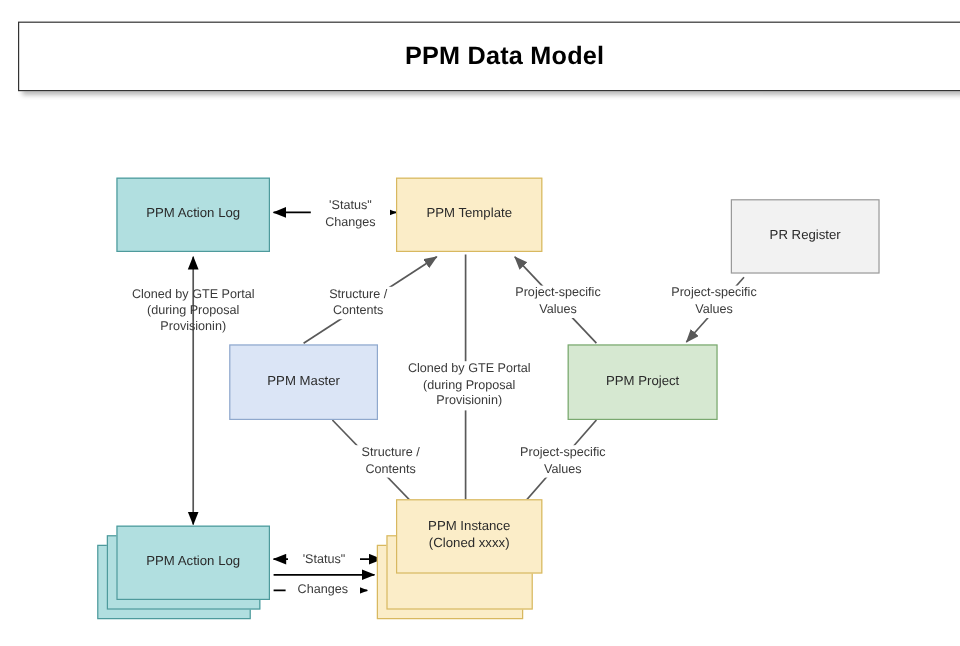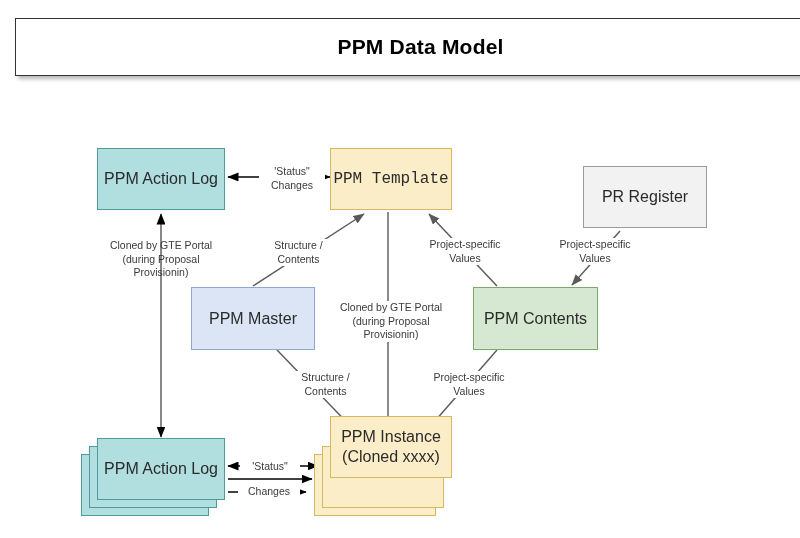--- a/index.html
+++ b/index.html
@@ -56,33 +56,33 @@
   }
 
   
   .node {
     position: absolute;
     box-sizing: border-box;
     display: flex;
     flex-direction: column;
     align-items: center;
     justify-content: center;
-    font-size: 16px;
+    font-size: 11px;
     color: #2b2b2b;
     line-height: 1.25;
     text-align: center;
     z-index: 5;
   }
   .node .node-line { display: block; }
 
   .teal   { background: #b1dfe0; border: 1px solid #4e9a9c; }
   .cream  { background: #fbedc8; border: 1px solid #d8b860; }
   .blue   { background: #dbe5f6; border: 1px solid #8fa8cd; }
   .green  { background: #d6e8d1; border: 1px solid #7aa86f; }
-  .grey   { background: #f2f2f2; border: 1px solid #9a9a9a; }
+  .grey   { background: #f2f2f2; border: 1px solid #9a9a9a; margin-left: 26px; }
 
   
   .stack-copy {
     position: absolute;
     box-sizing: border-box;
     z-index: 3;
   }
 
   
   .edge-label {
@@ -165,34 +165,34 @@
   <div class="stack-copy teal" style="left:81px; top:454px; width:128px; height:62px;"></div>
   <div class="stack-copy teal" style="left:89px; top:446px; width:128px; height:62px;"></div>
 
   <div class="stack-copy cream" style="left:314px; top:454px; width:122px; height:62px;"></div>
   <div class="stack-copy cream" style="left:322px; top:446px; width:122px; height:62px;"></div>
 
   <div class="node teal" style="left:97px; top:148px; width:128px; height:62px;">
     <span class="node-line">PPM Action Log</span>
   </div>
 
-  <div class="node cream" style="left:330px; top:148px; width:122px; height:62px;font-family:Liberation Mono, monospace;">
+  <div class="node cream" style="left:330px; top:148px; width:122px; height:62px;">
     <span class="node-line">PPM Template</span>
   </div>
 
   <div class="node grey" style="left:583px; top:166px; width:124px; height:62px;">
     <span class="node-line">PR Register</span>
   </div>
 
   <div class="node blue" style="left:191px; top:287px; width:124px; height:63px;">
     <span class="node-line">PPM Master</span>
   </div>
 
   <div class="node green" style="left:473px; top:287px; width:125px; height:63px;">
-    <span class="node-line">PPM Contents</span>
+    <span class="node-line">PPM Project</span>
   </div>
 
   <div class="node teal" style="left:97px; top:438px; width:128px; height:62px;">
     <span class="node-line">PPM Action Log</span>
   </div>
 
   <div class="node cream" style="left:330px; top:416px; width:122px; height:62px;">
     <span class="node-line">PPM Instance</span>
     <span class="node-line">(Cloned xxxx)</span>
   </div>

